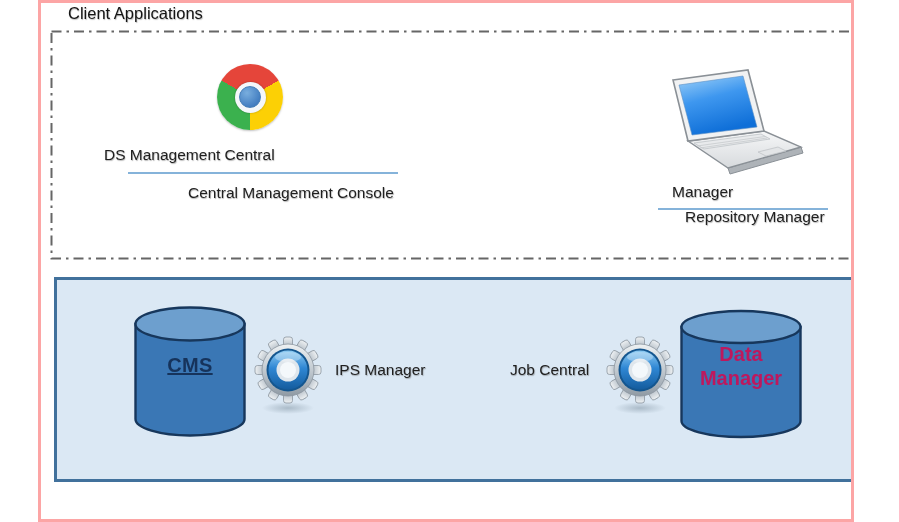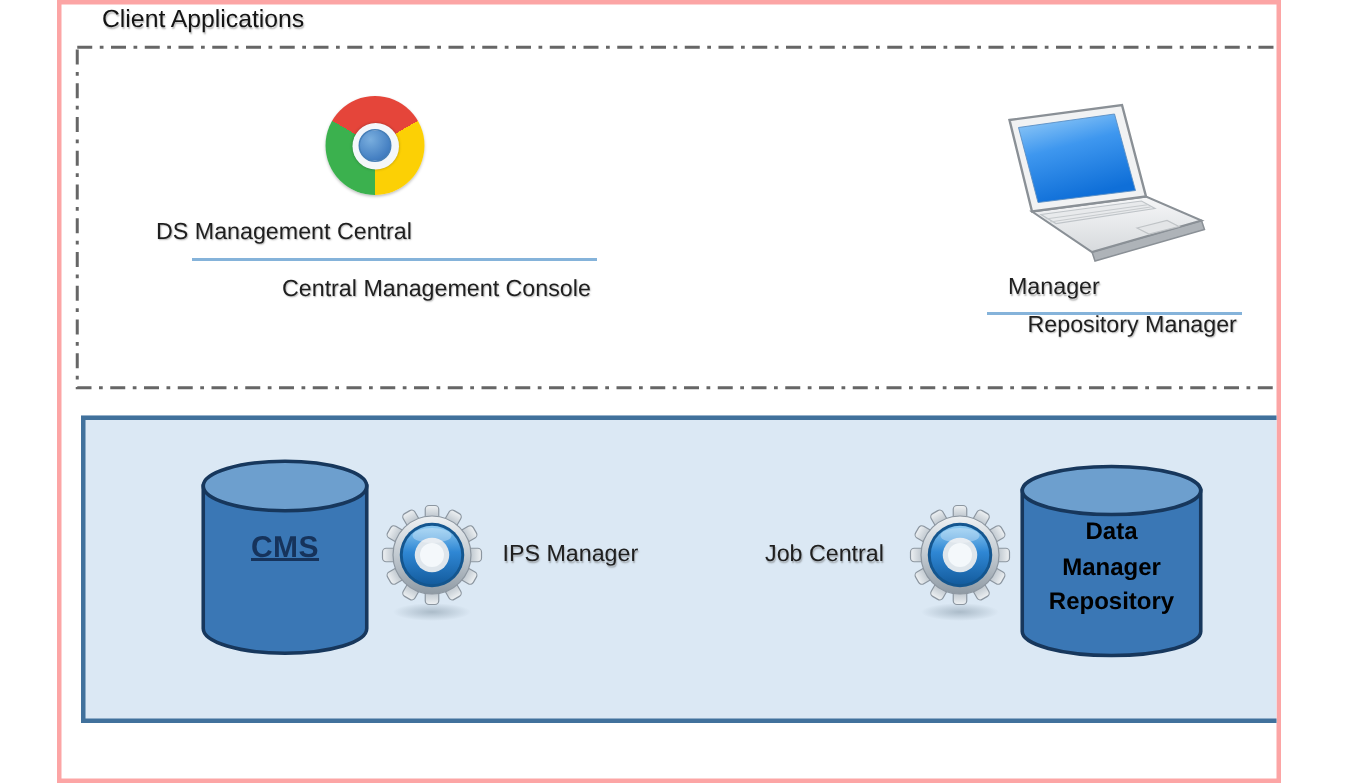--- a/index.html
+++ b/index.html
@@ -63,21 +63,21 @@
   .cms-label{
     left:92px;top:351px;width:114px;
     text-align:center;
     font-size:20px;font-weight:bold;color:#16335b;
     letter-spacing:0.3px;
     text-decoration:underline;
   }
   .dsr-label{
     left:638px;top:340px;width:124px;
     text-align:center;
-    font-size:16px;font-weight:bold;color:#000000;
+    font-size:20px;font-weight:bold;color:#be185d;
     line-height:23.5px;
   }
   svg{display:block;}
 </style>
 </head>
 <body>
 
 <div class="canvas">
 
   <svg width="0" height="0" aria-hidden="true">
@@ -209,17 +209,16 @@
     </g>
   </svg>
 
   <svg class="abs" style="left:638px;top:306px;" width="124" height="132" viewBox="0 0 124 132">
     <path d="M2.5,18 V112 a59.5,16 0 0 0 119,0 V18 Z" fill="#3a77b5" stroke="#17375c" stroke-width="2.4"></path>
     <ellipse cx="62" cy="18" rx="59.5" ry="16" fill="#6d9fce" stroke="#17375c" stroke-width="2.4"></ellipse>
   </svg>
   <div class="abs dsr-label">
     <div>Data</div>
     <div>Manager</div>
-    <div>Repository</div>
   </div>
 
 
 </div>
 
 </body></html>

